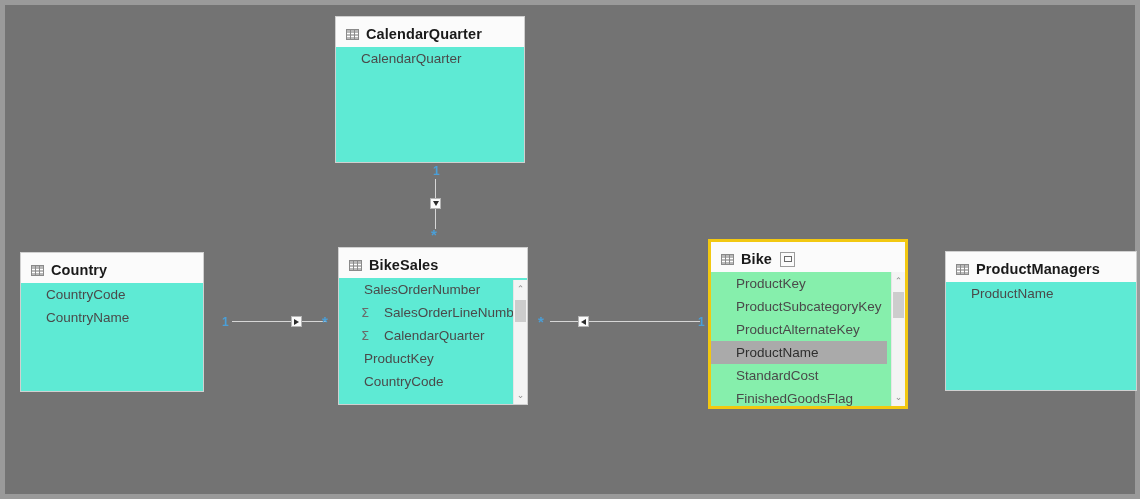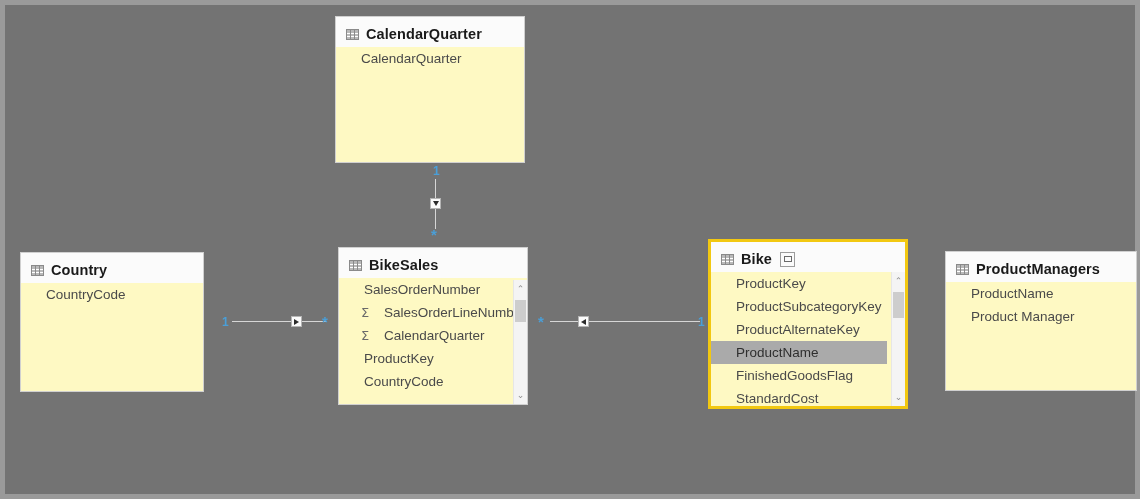--- a/index.html
+++ b/index.html
@@ -21,28 +21,28 @@
     left: 5px;
     top: 5px;
     width: 1130px;
     height: 489px;
     background: #737373;
   }
 
   
   .tbl {
     position: absolute;
-    background: #fef9c3;
+    background: #5eead4;
     border: 1px solid #d0d0d0;
     box-sizing: border-box;
     overflow: hidden;
   }
   .tbl.selected {
     border: 3px solid #f2c811;
-    background: #fef9c3;
+    background: #86efac;
   }
 
   .tbl-head {
     display: flex;
     align-items: center;
     height: 30px;
     padding: 4px 0 0 10px;
     box-sizing: border-box;
     background: #fbfbfb;
   }
@@ -221,20 +221,23 @@
 
   <div class="tbl" style="left:15px; top:247px; width:184px; height:140px;">
     <div class="tbl-head">
       <span class="ico-table"></span>
       <span class="tbl-title">Country</span>
     </div>
     <div class="fields">
       <div class="field">
         <span class="field-name">CountryCode</span>
       </div>
+      <div class="field">
+        <span class="field-name">CountryName</span>
+      </div>
     </div>
   </div>
 
   <div class="tbl" style="left:333px; top:242px; width:190px; height:158px;">
     <div class="tbl-head">
       <span class="ico-table"></span>
       <span class="tbl-title">BikeSales</span>
     </div>
     <div class="fields clip" style="height:119px; width:174px;">
       <div class="field">
@@ -277,44 +280,41 @@
       <div class="field">
         <span class="field-name">ProductSubcategoryKey</span>
       </div>
       <div class="field">
         <span class="field-name">ProductAlternateKey</span>
       </div>
       <div class="field highlight" style="width:176px;">
         <span class="field-name">ProductName</span>
       </div>
       <div class="field">
+        <span class="field-name">StandardCost</span>
+      </div>
+      <div class="field">
         <span class="field-name">FinishedGoodsFlag</span>
-      </div>
-      <div class="field">
-        <span class="field-name">StandardCost</span>
       </div>
     </div>
     <div class="sbar" style="right:0; top:30px; bottom:0;">
       <div class="arrow up">⌃</div>
       <div class="thumb" style="top:20px; height:26px;"></div>
       <div class="arrow dn">⌄</div>
     </div>
   </div>
 
   <div class="tbl" style="left:940px; top:246px; width:192px; height:140px;text-align:right;">
     <div class="tbl-head">
       <span class="ico-table"></span>
       <span class="tbl-title">ProductManagers</span>
     </div>
     <div class="fields">
       <div class="field">
         <span class="field-name">ProductName</span>
-      </div>
-      <div class="field">
-        <span class="field-name">Product Manager</span>
       </div>
     </div>
   </div>
 
   <div class="rel" style="left:415px; top:160px; width:40px; height:80px;">
     <div class="rel-line-v" style="left:15px; top:14px; height:50px;"></div>
     <span class="card" style="left:13px; top:0px;">1</span>
     <div class="arrowbox down" style="left:10px; top:33px;">
         <span class="tri"></span>
       </div>

